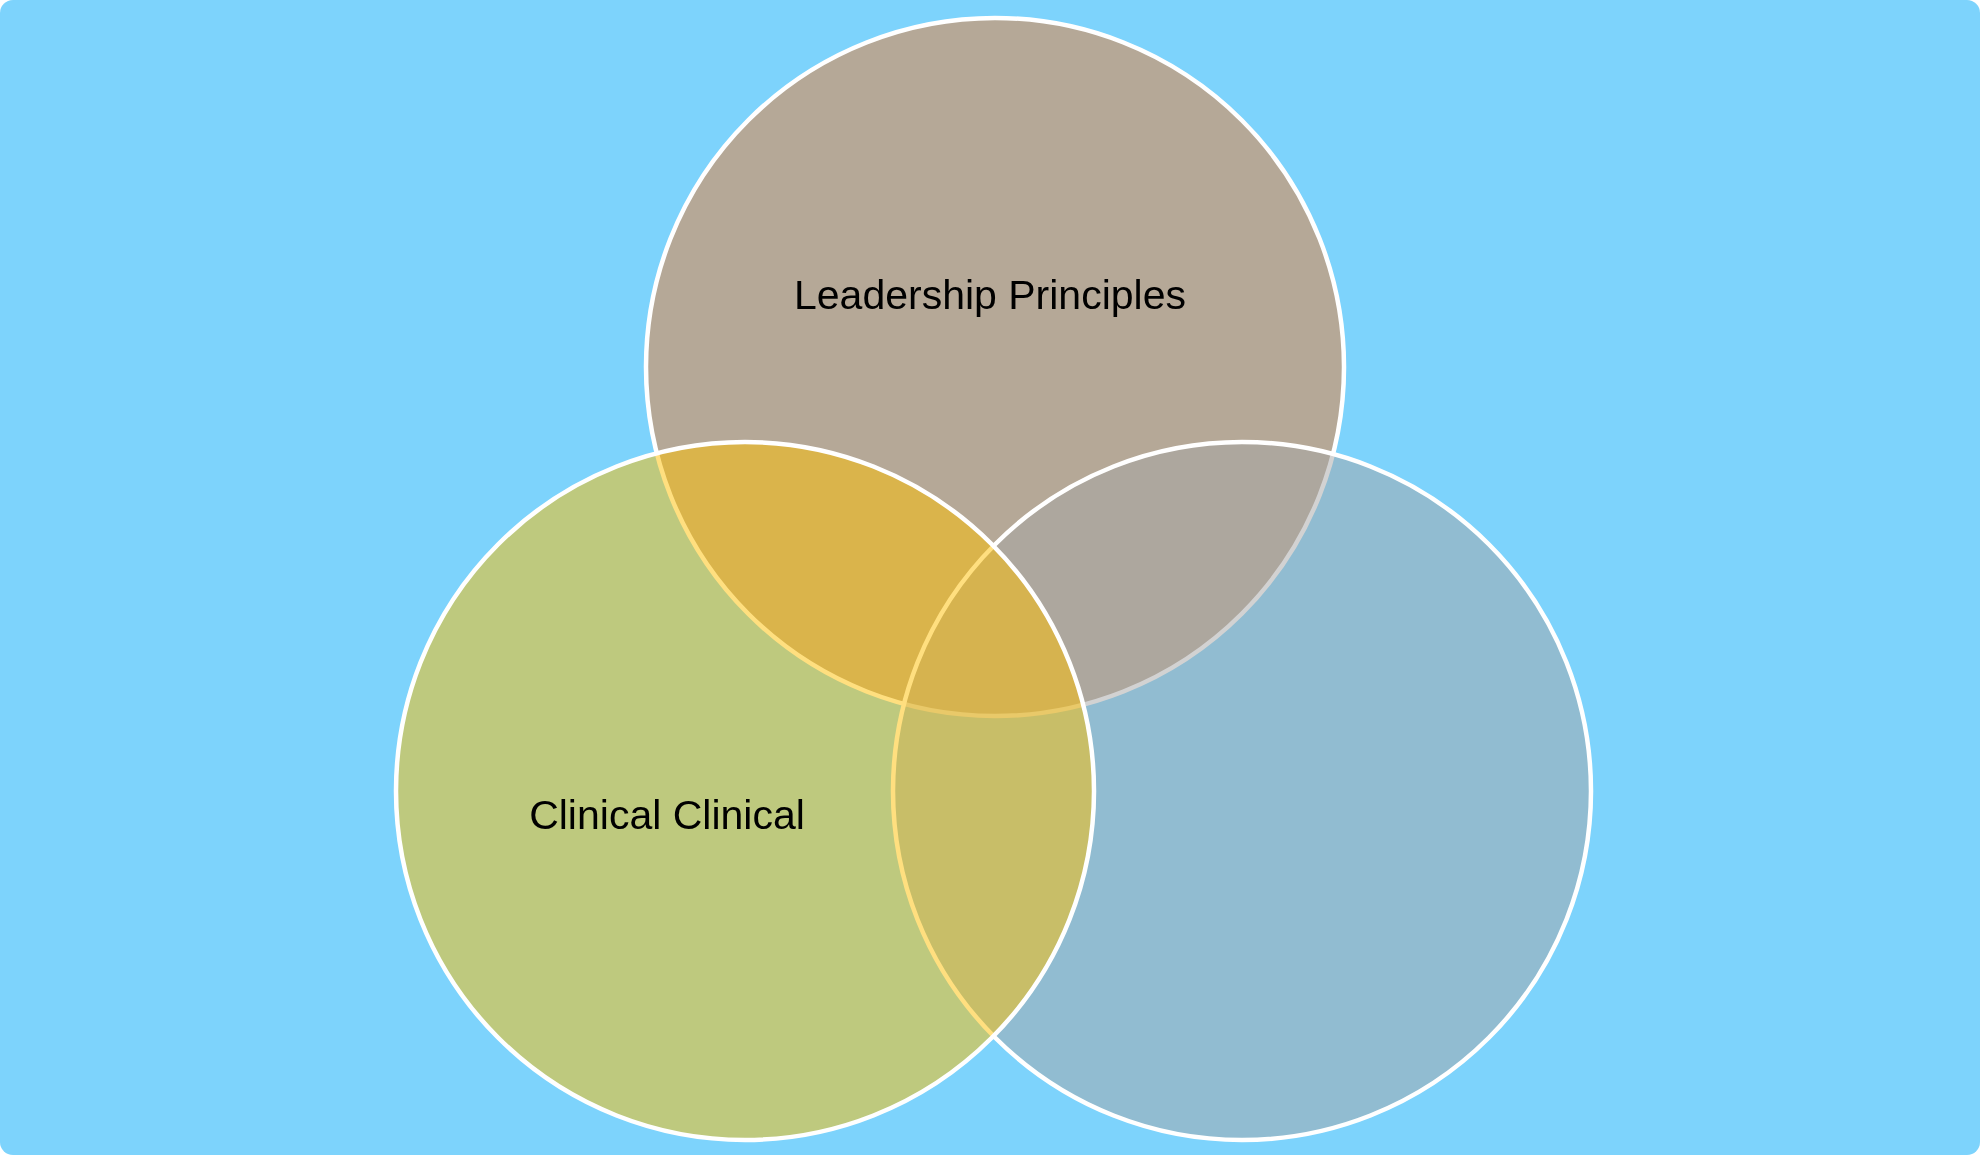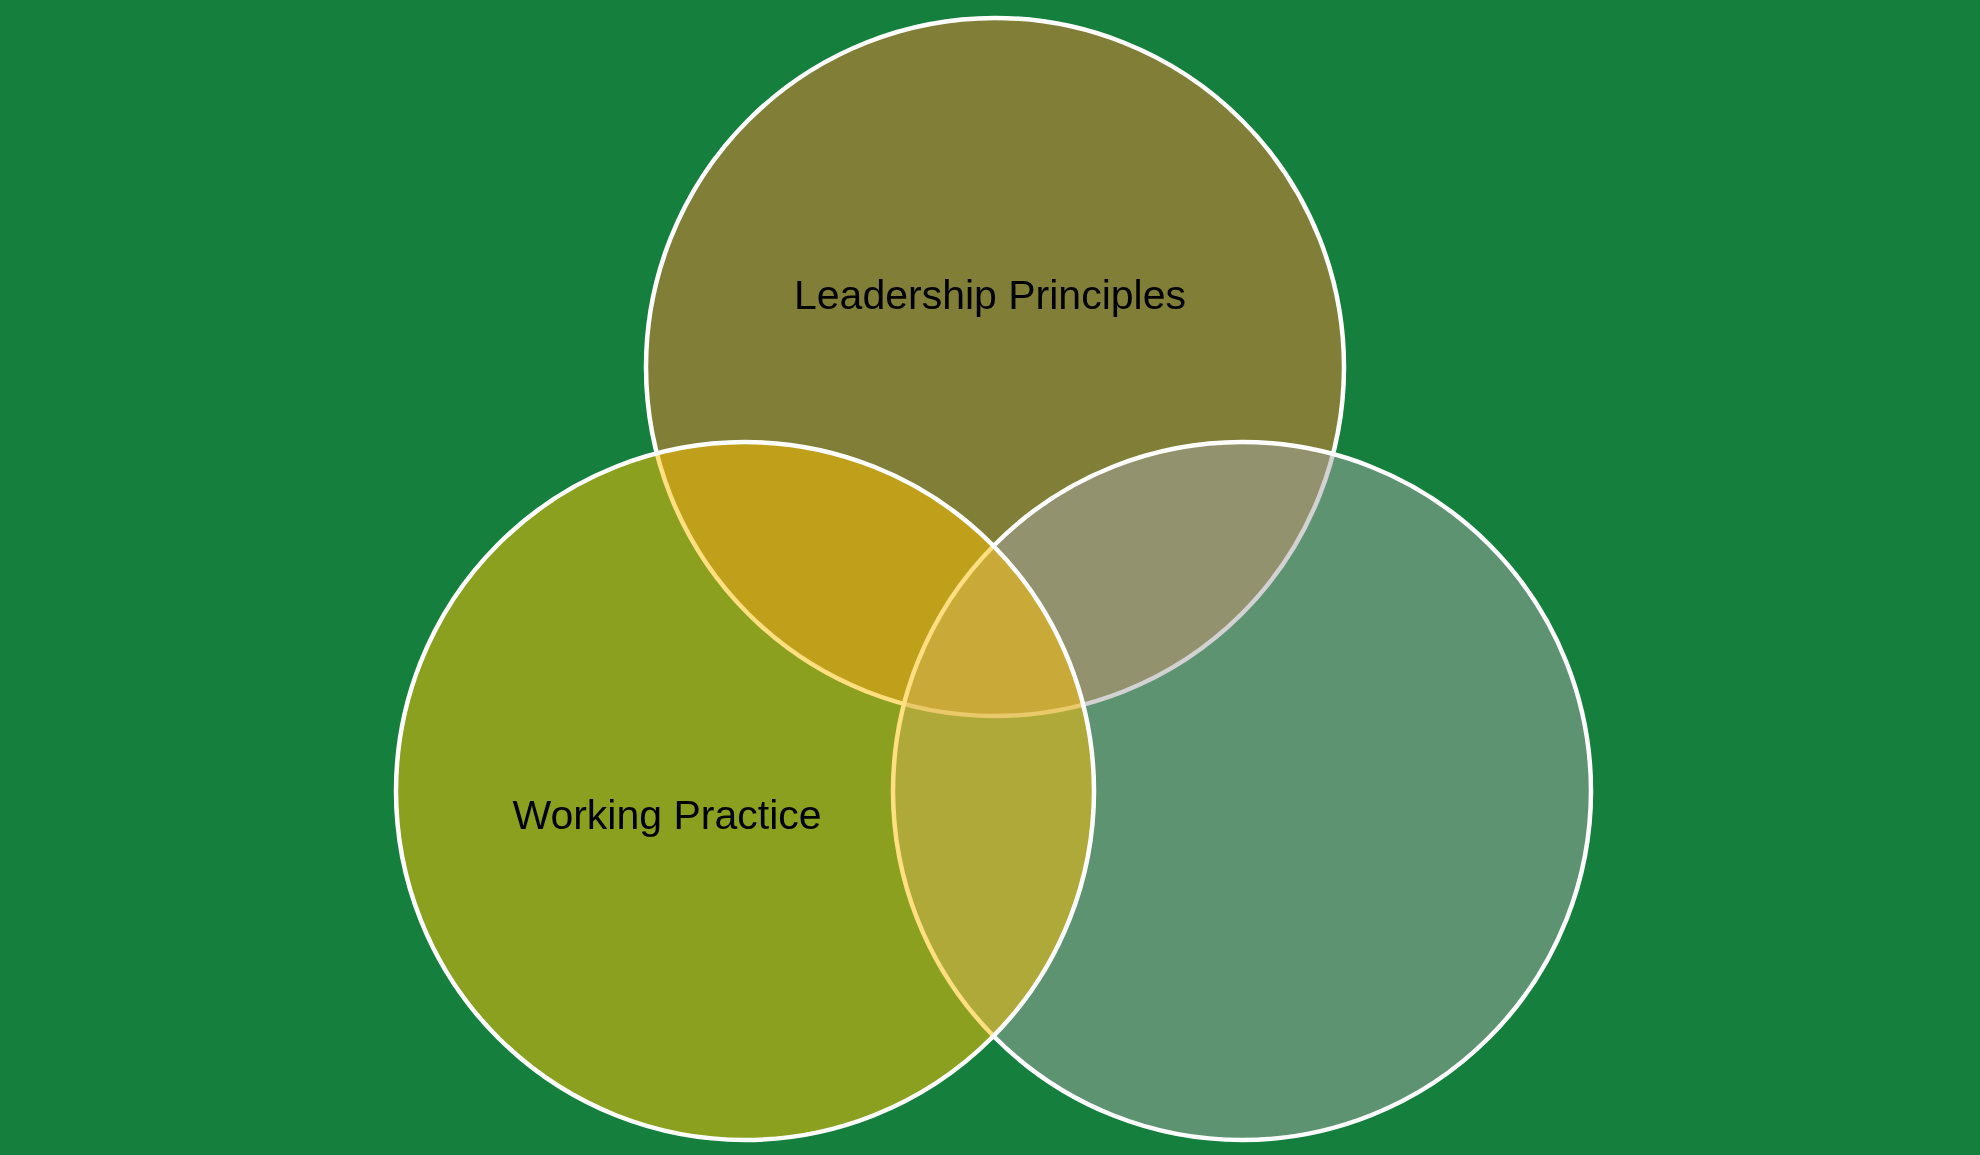--- a/index.html
+++ b/index.html
@@ -32,21 +32,21 @@
     font-size: 41px;
     line-height: 1.24;
     text-align: center;
     white-space: normal;
     letter-spacing: 0px;
   }
 </style>
 </head>
 <body>
 
-<div class="stage" style="background: #15803d;">
+<div class="stage" style="background: #7dd3fc; border-radius: 13px;">
   <svg id="venn-svg" viewBox="0 0 1980 1155" aria-hidden="true">
     <circle cx="995" cy="367" r="349" fill="#ED7D31" fill-opacity="0.5" stroke="#FFFFFF" stroke-width="4.5"></circle>
     <circle cx="1242" cy="791" r="349" fill="#A5A5A5" fill-opacity="0.5" stroke="#FFFFFF" stroke-width="4.5"></circle>
     <circle cx="745" cy="791" r="349" fill="#FFC000" fill-opacity="0.5" stroke="#FFFFFF" stroke-width="4.5"></circle>
   </svg>
   <div class="venn-label" style="left: 990px; top: 295px; max-width: 760px; color: rgb(0, 0, 0);">Leadership Principles</div>
-  <div class="venn-label" style="left: 667px; top: 815px; max-width: 760px; color: rgb(0, 0, 0);">Working Practice</div>
+  <div class="venn-label" style="left: 667px; top: 815px; max-width: 760px; color: rgb(0, 0, 0);">Clinical Clinical</div>
 </div>
 
 </body></html>

